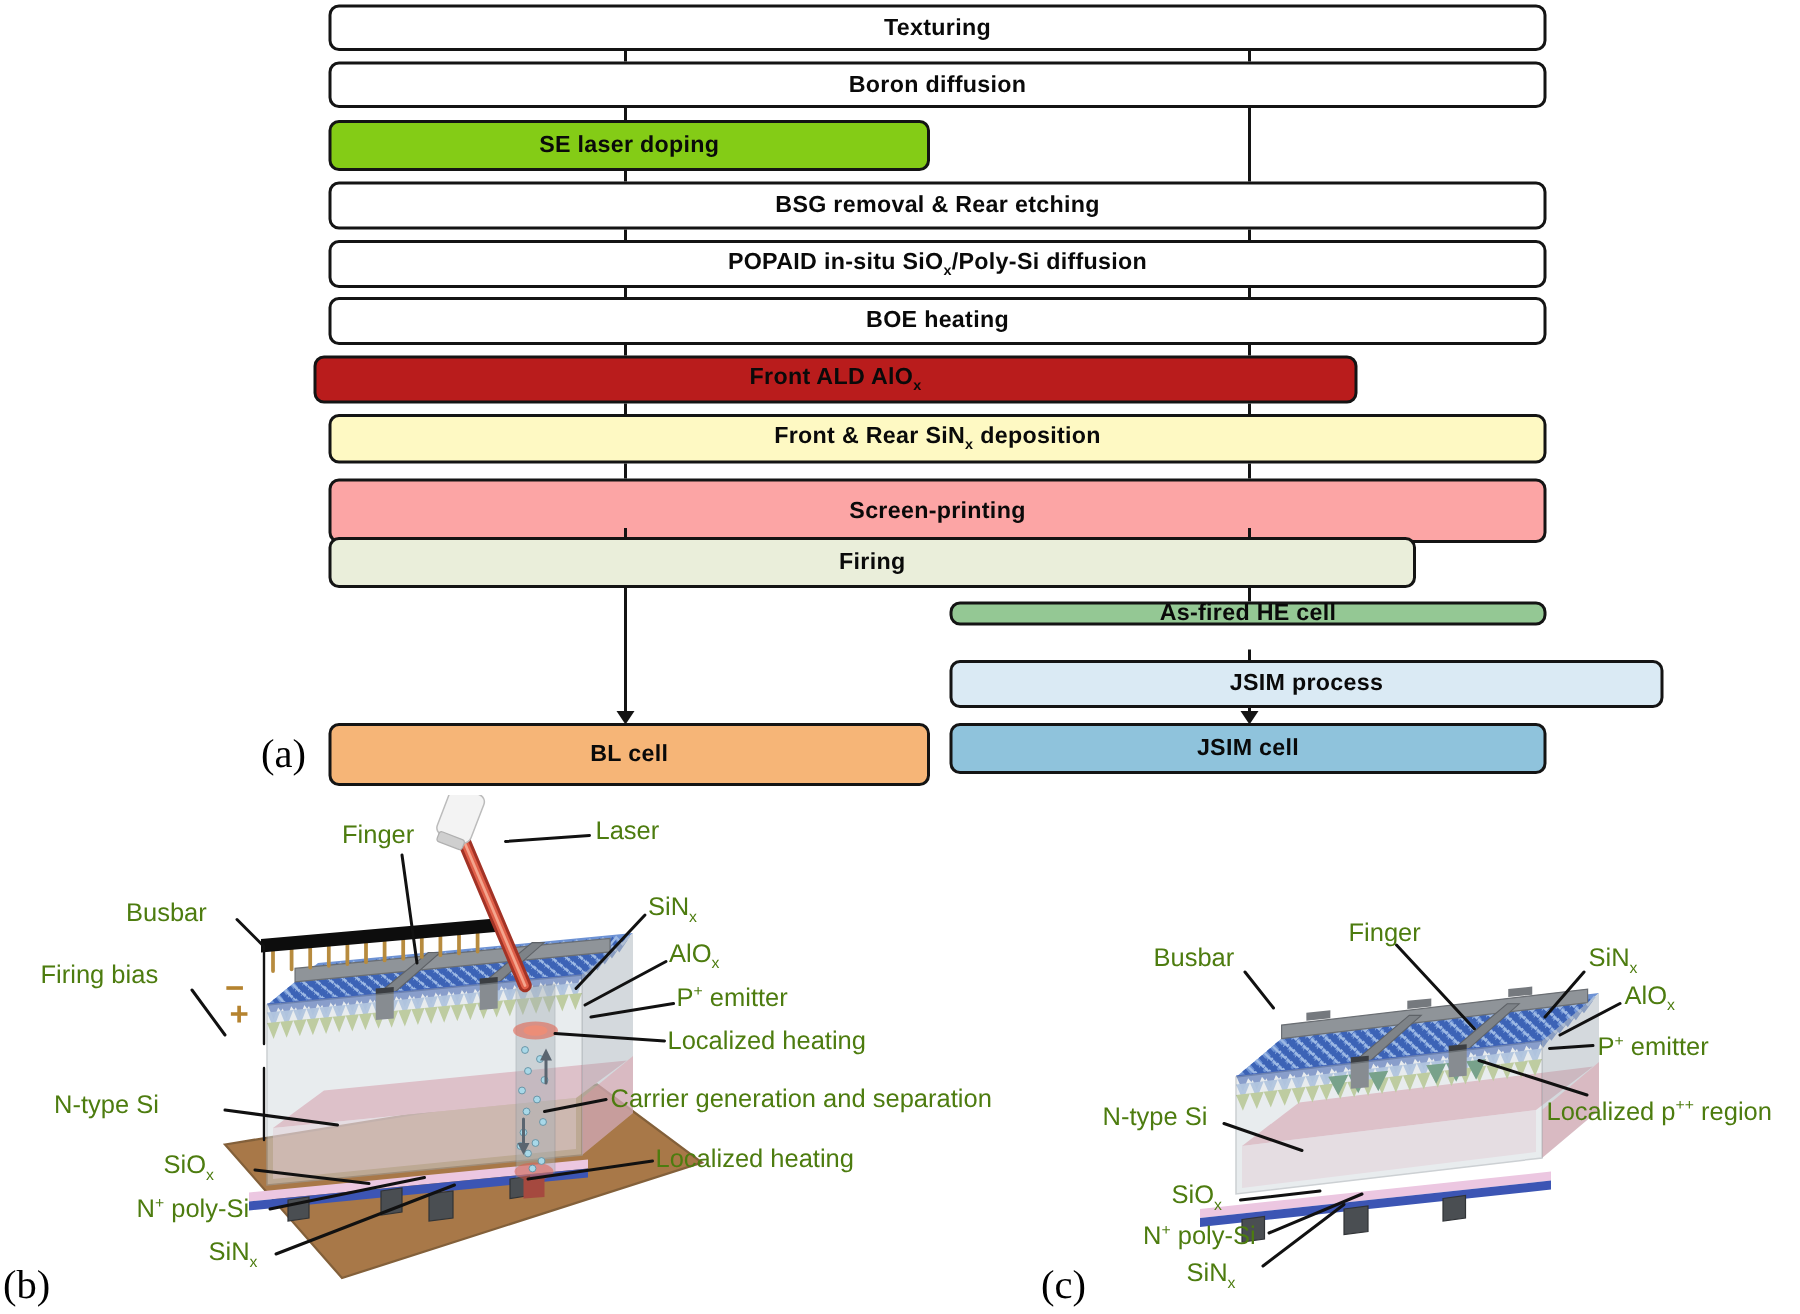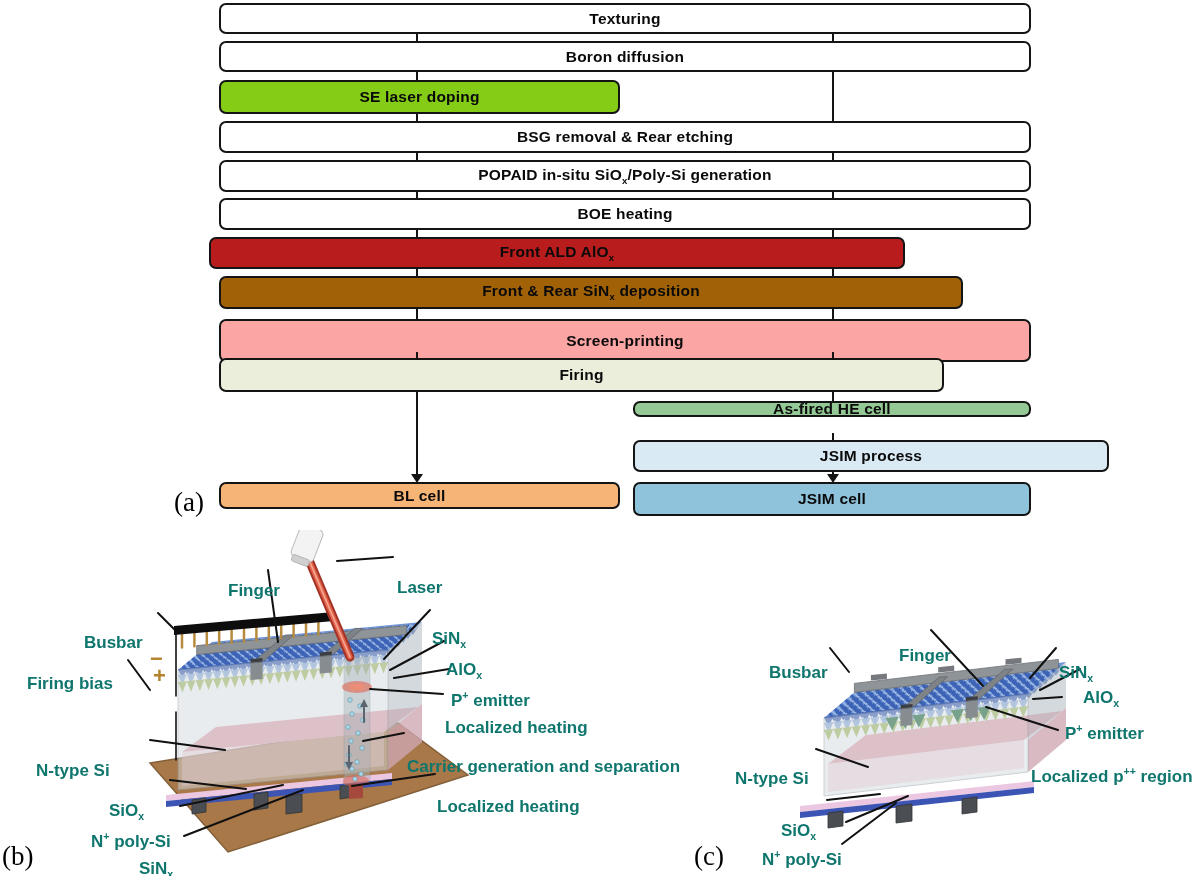--- a/index.html
+++ b/index.html
@@ -4,21 +4,21 @@
 <style>
   html,body{margin:0;padding:0;}
   body{width:1200px;height:876px;position:relative;background:#ffffff;overflow:hidden;
        font-family:"Liberation Sans",sans-serif;color:#0a0a0a;}
   .fbox{position:absolute;border:2px solid #141414;border-radius:7px;box-sizing:border-box;
         display:flex;align-items:center;justify-content:center;
         font-weight:bold;font-size:15.5px;letter-spacing:.2px;background:#fff;}
   .vline{position:absolute;width:2px;background:#141414;}
   .ahead{position:absolute;width:0;height:0;border-left:6px solid transparent;
          border-right:6px solid transparent;border-top:9px solid #141414;}
-  .plbl{position:absolute;font-weight:bold;font-size:17px;white-space:nowrap;color:#0f766e;margin-top:34px;}
+  .plbl{position:absolute;font-weight:normal;font-size:17px;white-space:nowrap;color:#4d7c0f;}
   .bias{position:absolute;font-weight:bold;font-size:22px;color:#b5832f;line-height:14px;}
   .ptag{position:absolute;font-family:"Liberation Serif",serif;font-size:27px;color:#000;}
   sup{font-size:.62em;vertical-align:super;}
   sub{font-size:.62em;vertical-align:sub;}
   #art{position:absolute;left:0;top:530px;}
 </style>
 </head>
 <body>
 
 <div>
@@ -28,44 +28,44 @@
   <div class="fbox" style="left:219px;top:41px;width:812px;height:31px;background:#ffffff">
       <span><span>Boron diffusion</span></span>
     </div>
   <div class="fbox" style="left:219px;top:80px;width:401px;height:34px;background:#84cc16">
       <span><span>SE laser doping</span></span>
     </div>
   <div class="fbox" style="left:219px;top:121px;width:812px;height:32px;background:#ffffff">
       <span><span>BSG removal &amp; Rear etching</span></span>
     </div>
   <div class="fbox" style="left:219px;top:160px;width:812px;height:32px;background:#ffffff">
-      <span><span>POPAID in-situ SiO</span><sub>x</sub><span>/Poly-Si generation</span></span>
+      <span><span>POPAID in-situ SiO</span><sub>x</sub><span>/Poly-Si diffusion</span></span>
     </div>
   <div class="fbox" style="left:219px;top:198px;width:812px;height:32px;background:#ffffff">
       <span><span>BOE heating</span></span>
     </div>
   <div class="fbox" style="left:209px;top:237px;width:696px;height:32px;background:#b91c1c">
       <span><span>Front ALD AlO</span><sub>x</sub></span>
     </div>
-  <div class="fbox" style="left:219px;top:276px;width:744px;height:33px;background:#a16207">
+  <div class="fbox" style="left:219px;top:276px;width:812px;height:33px;background:#fef9c3">
       <span><span>Front &amp; Rear SiN</span><sub>x</sub><span> deposition</span></span>
     </div>
   <div class="fbox" style="left:219px;top:319px;width:812px;height:43px;background:#fca5a5">
       <span><span>Screen-printing</span></span>
     </div>
   <div class="fbox" style="left:219px;top:358px;width:725px;height:34px;background:#eaeeda">
       <span><span>Firing</span></span>
     </div>
   <div class="fbox" style="left:633px;top:401px;width:398px;height:16px;background:#94c894">
       <span><span>As-fired HE cell</span></span>
     </div>
   <div class="fbox" style="left:633px;top:440px;width:476px;height:32px;background:#daeaf4">
       <span><span>JSIM process</span></span>
     </div>
-  <div class="fbox" style="left:219px;top:482px;width:401px;height:27px;background:#f6b577">
+  <div class="fbox" style="left:219px;top:482px;width:401px;height:42px;background:#f6b577">
       <span><span>BL cell</span></span>
     </div>
   <div class="fbox" style="left:633px;top:482px;width:398px;height:34px;background:#8fc3dc">
       <span><span>JSIM cell</span></span>
     </div>
 
   <div class="vline" style="left:416px;top:34px;height:7px"></div>
   <div class="vline" style="left:832px;top:34px;height:7px"></div>
   <div class="vline" style="left:416px;top:72px;height:8px"></div>
   <div class="vline" style="left:832px;top:72px;height:49px"></div>

